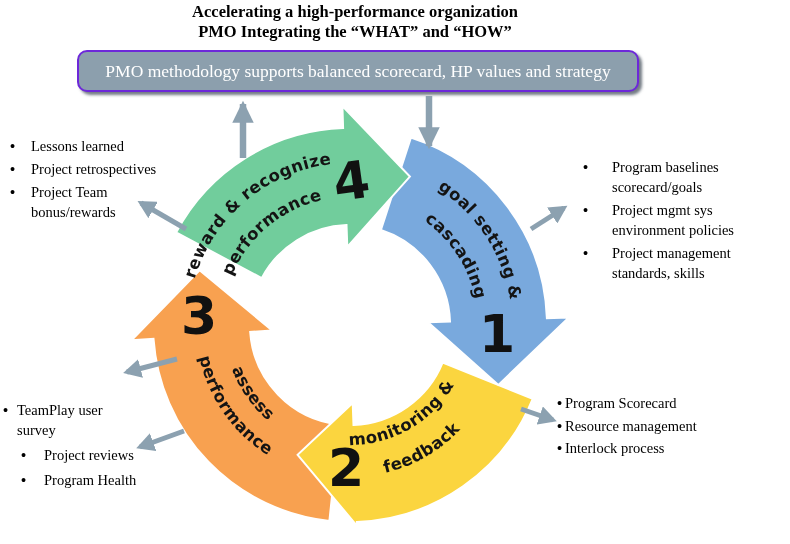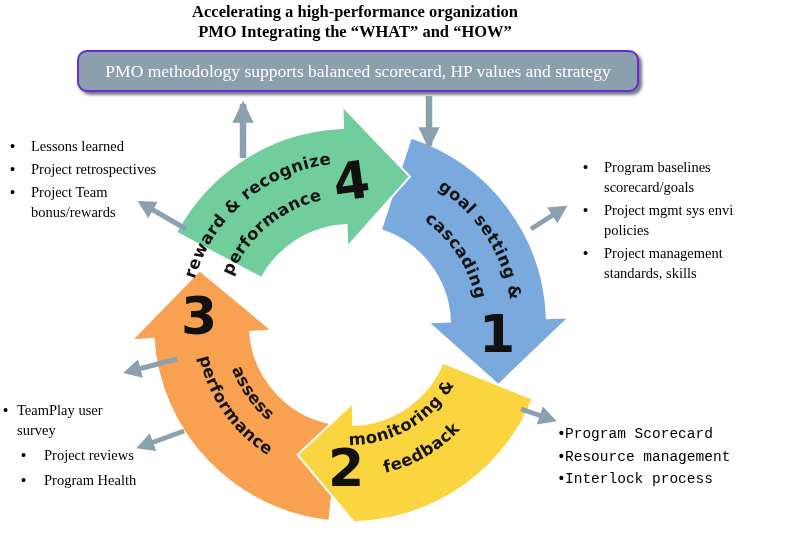--- a/index.html
+++ b/index.html
@@ -20,22 +20,22 @@
   }
   svg.diagram{position:absolute;left:0;top:0;}
   .blist{position:absolute;font-size:14.5px;line-height:20px;}
   .bitem{display:flex;margin-bottom:3px;}
   .bitem .dot{flex:0 0 auto;}
   .bitem .dot::before{content:"\2022";font-weight:bold;}
   .gap .dot{width:21px;}
   .tight .dot{width:8px;}
   .list-top-left{left:10px;top:136px;width:150px;}
   .list-right{left:583px;top:158px;width:200px;}
-  .list-right .bitem{line-height:19.5px;margin-bottom:4px;}
-  .list-bottom-right{left:557px;top:423px;width:210px;font-family:Liberation Mono, monospace;}
+  .list-right .bitem{line-height:19.5px;margin-bottom:4px;gap:8px;}
+  .list-bottom-right{left:557px;top:392px;width:210px;}
   .list-bottom-right .bitem{line-height:22.5px;margin-bottom:0;}
   .list-left-upper{left:3px;top:372px;width:105px;margin-top:28px;}
   .list-left-upper .dot{width:14px;}
   .list-left-lower{left:21px;top:445px;width:150px;}
   .list-left-lower .bitem{margin-bottom:5px;}
   .list-left-lower .dot{width:23px;}
   .arrowlabel{
     font-family:"DejaVu Sans", sans-serif;font-weight:bold;
     font-size:16.5px;letter-spacing:0.4px;fill:#141414;
   }

